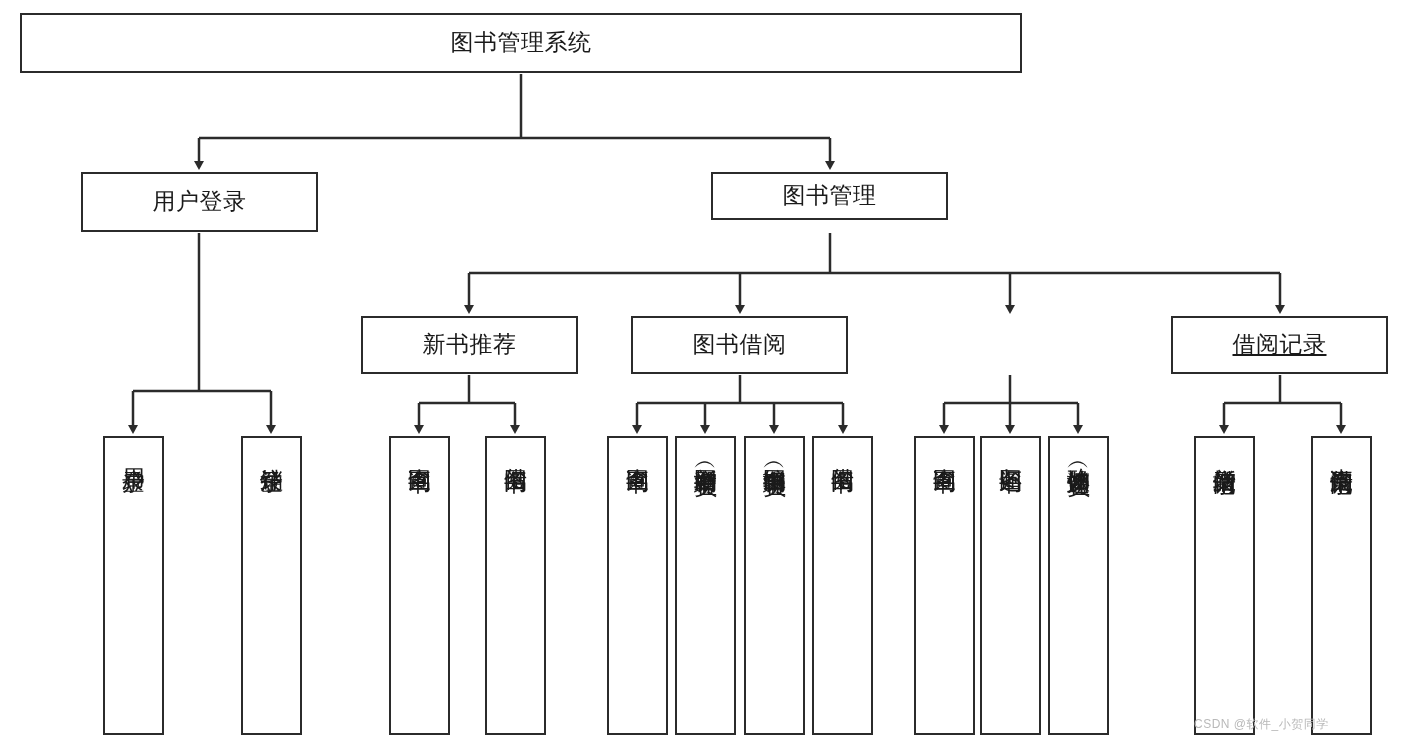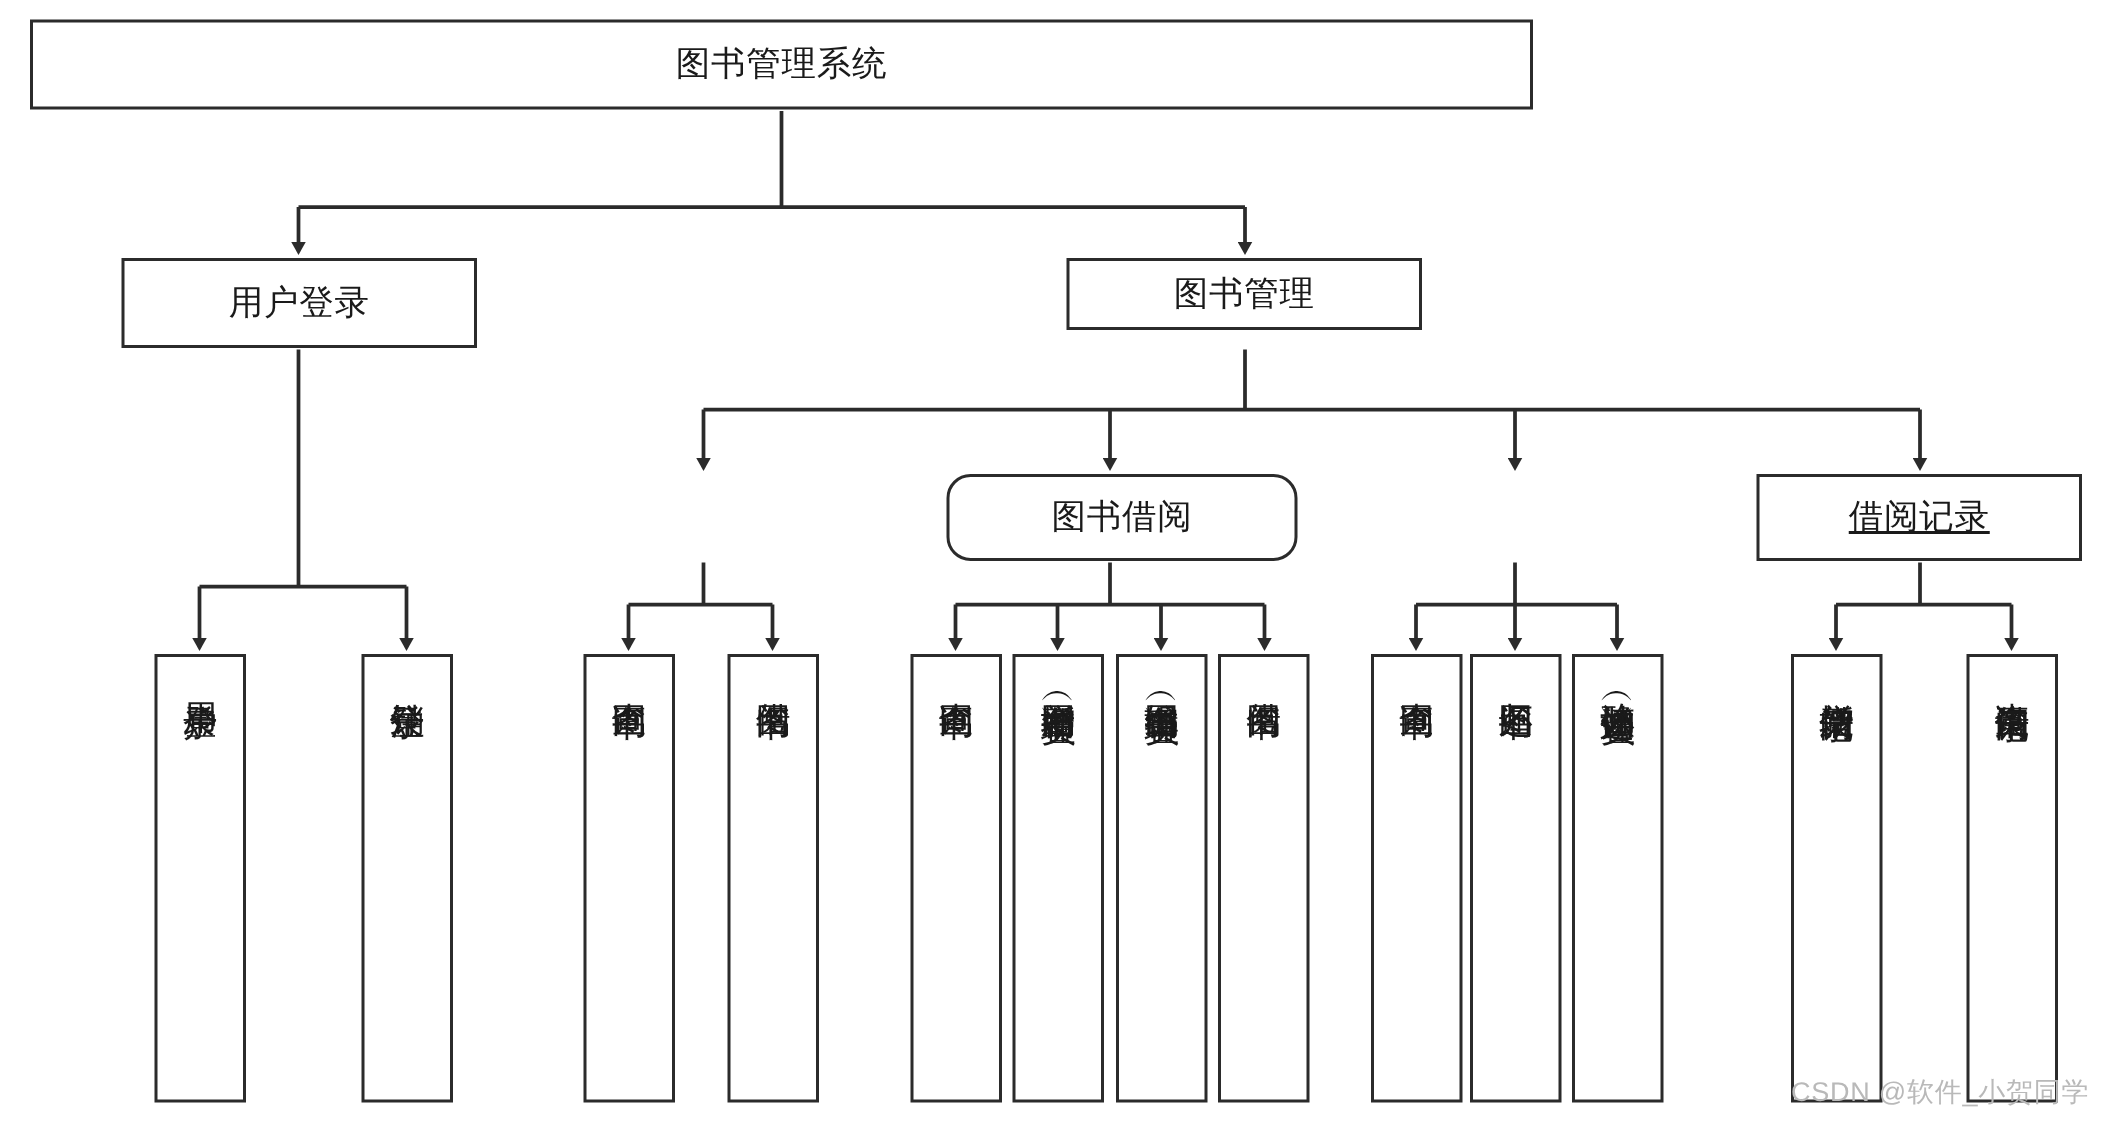--- a/index.html
+++ b/index.html
@@ -50,21 +50,21 @@
   .node .vtext {
     writing-mode: vertical-rl;
     text-orientation: upright;
     font-size: 23px;
     line-height: 1.18;
     letter-spacing: 1px;
     white-space: nowrap;
   }
   .watermark {
     position: absolute;
-    font-size: 18px;
+    font-size: 12px;
     color: #b9b9b9;
     white-space: nowrap;
     letter-spacing: 0.5px;
   }
 </style>
 </head>
 <body>
 
 <div id="canvas">
 
@@ -122,21 +122,24 @@
     <span>图书管理系统</span>
   </div>
 
   <div class="node horiz" style="left:81px; top:172px; width:237px; height:60px;">
     <span>用户登录</span>
   </div>
   <div class="node horiz" style="left:711px; top:172px; width:237px; height:48px;">
     <span>图书管理</span>
   </div>
 
-  <div class="node horiz" style="left:631px; top:316px; width:234px; height:58px;border-radius:16px;">
+  <div class="node horiz" style="left:361px; top:316px; width:217px; height:58px;">
+    <span>新书推荐</span>
+  </div>
+  <div class="node horiz" style="left:631px; top:316px; width:217px; height:58px;">
     <span>图书借阅</span>
   </div>
   <div class="node horiz" style="left:1171px; top:316px; width:217px; height:58px;text-decoration:underline;">
     <span>借阅记录</span>
   </div>
 
   <div class="node leaf" style="left:103px; top:436px; width:61px; height:299px;">
     <span class="vtext">用户登录</span>
   </div>
   <div class="node leaf" style="left:241px; top:436px; width:61px; height:299px;">

